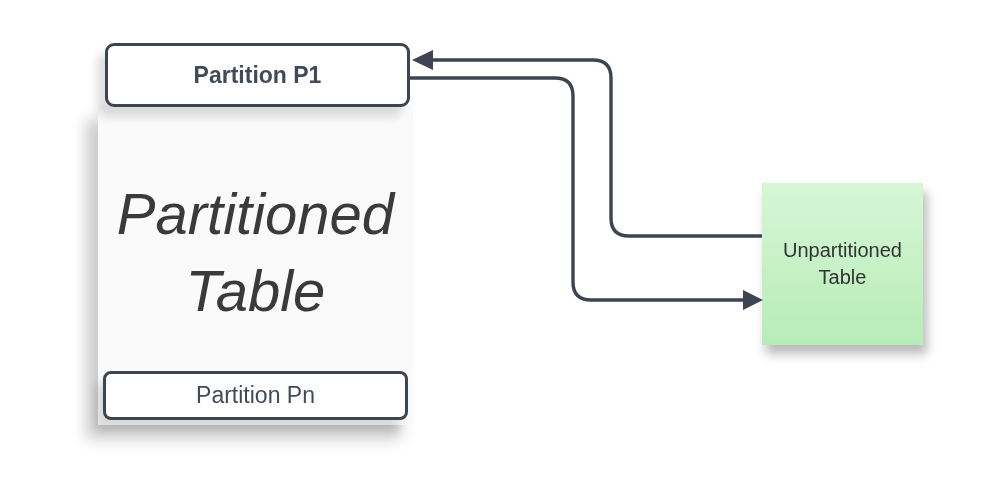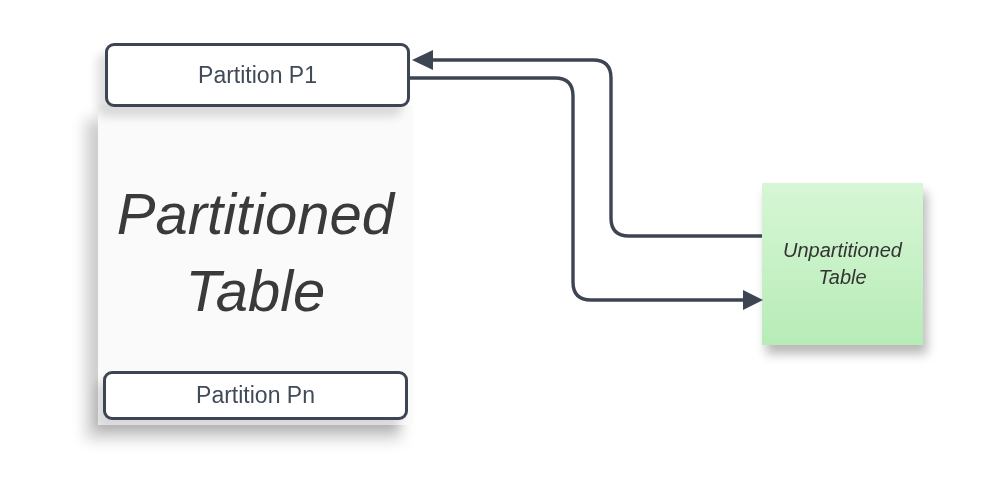--- a/index.html
+++ b/index.html
@@ -38,41 +38,40 @@
     border: 3px solid var(--stroke, #3c4551);
     border-radius: 9px;
     display: flex;
     align-items: center;
     justify-content: center;
     font-size: 23px;
     color: var(--label-text, #404a58);
     box-shadow: -8px 10px 10px rgba(0,0,0,0.13);
     z-index: 3;
   }
-  .partition.p1 { left: 105px; top: 43px; height: 64px; }
+  .partition.p1 { left: 105px; top: 43px; height: 64px; font-weight: bold; }
   .partition.p2 { left: 105px; top: 108px; height: 49px; }
-  .partition.pn { left: 103px; top: 371px; height: 49px; }
+  .partition.pn { left: 103px; top: 371px; height: 49px; border-radius: 8px; }
   .green-box {
     position: absolute;
     left: 762px; top: 183px;
     width: 161px; height: 162px;
     background: linear-gradient(180deg, var(--green-top, #d7f6d5), var(--green-bottom, #b7ecb7));
     box-shadow: 4px 9px 10px rgba(0,0,0,0.28);
     display: flex;
     align-items: center;
     justify-content: center;
     z-index: 3;
   }
   .green-label {
     width: 140px;
     text-align: center;
     font-size: 20px;
     line-height: 27px;
     color: var(--green-text, #333333);
-    font-style: italic;
   }
   .connector-layer {
     position: absolute;
     left: 0; top: 0;
     width: 1003px; height: 500px;
     z-index: 4;
     pointer-events: none;
   }
   .connector-layer path {
     fill: none;

